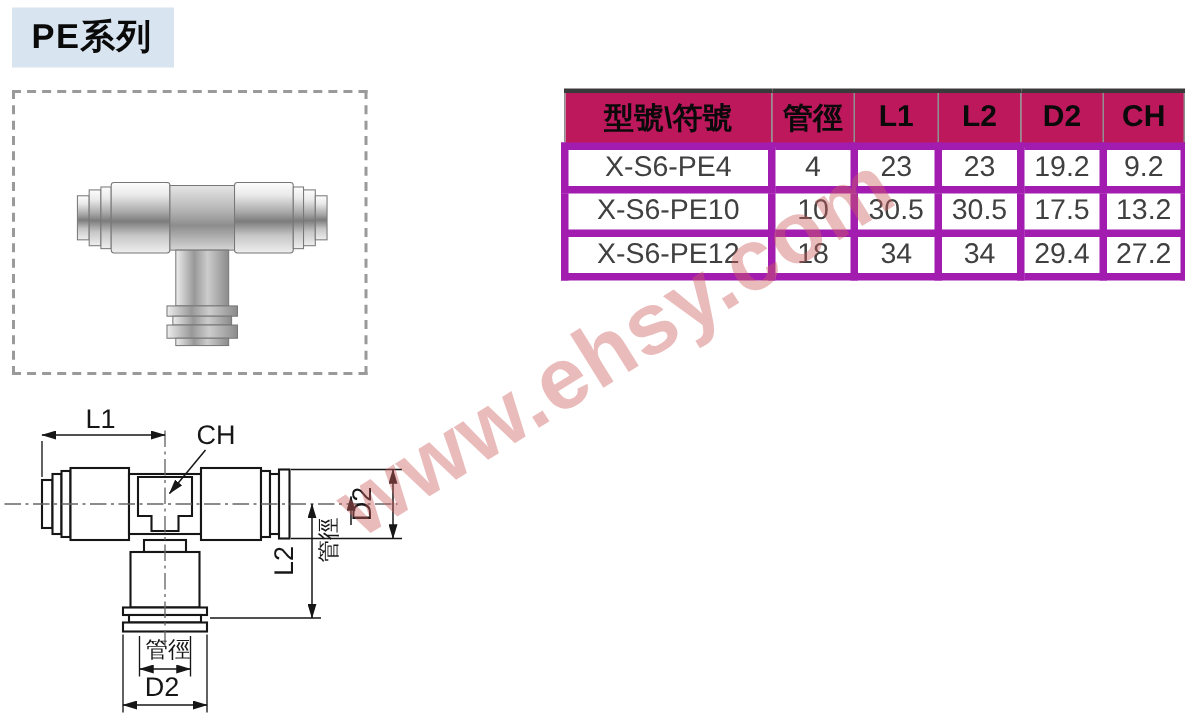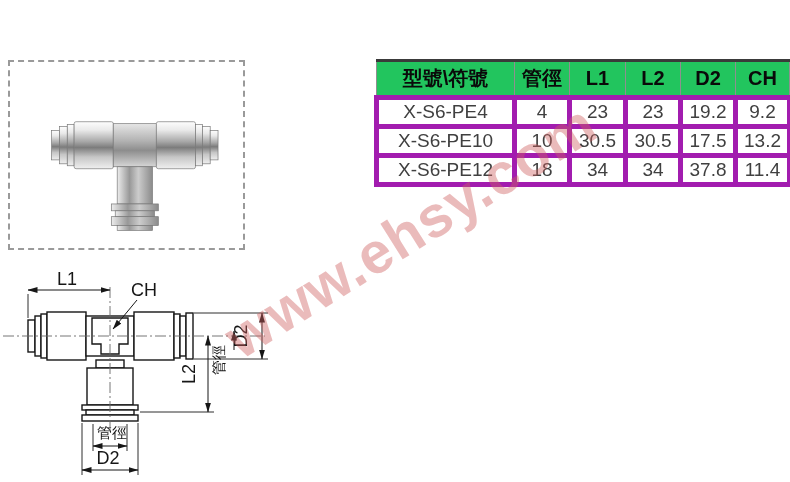--- a/index.html
+++ b/index.html
@@ -28,21 +28,21 @@
   .part { fill:#ffffff; stroke:#161616; stroke-width:1.4; }
   .cl   { stroke:#666; stroke-width:0.9; stroke-dasharray:11 3 2 3; fill:none; }
   .dim  { stroke:#161616; stroke-width:1; fill:none; }
   .ext  { stroke:#161616; stroke-width:0.9; fill:none; }
   
   table.spec {
     position:absolute; left:374px; top:59px; width:413px;
     border-collapse:collapse; table-layout:fixed;
   }
   table.spec th {
-    background:#22c55e; font-weight:bold; font-size:20px; color:#0a0a0a;
+    background:#be185d; font-weight:bold; font-size:20px; color:#0a0a0a;
     border:1px solid #8f8f8f; border-top:3px solid #3a3a3a;
     height:37px; text-align:center; vertical-align:middle; padding:0;
   }
   table.spec td {
     font-size:19px; color:#404040; border:5px solid #a21caf;
     height:29px; text-align:center; vertical-align:middle; padding:0; background:transparent;
   }
   
   .watermark {
     position:absolute; left:150px; top:188px; width:520px; height:84px;
@@ -50,20 +50,21 @@
     transform:rotate(-32deg);
     font-size:58px; font-weight:bold; letter-spacing:1px;
     opacity:0.42; pointer-events:none; z-index:6; white-space:nowrap;
   }
 </style>
 </head>
 <body>
 
 <div class="page">
 
+  <div class="title-box">PE系列</div>
 
   <div class="photo-box">
     <svg viewBox="0 0 237 190" aria-hidden="true">
       <defs>
         <linearGradient id="mv" x1="0" y1="0" x2="0" y2="1">
           <stop offset="0" stop-color="#fdfdfd"></stop>
             <stop offset="0.18" stop-color="#e9e9e9"></stop>
           <stop offset="0.42" stop-color="#a8a8a8"></stop>
             <stop offset="0.55" stop-color="#7c7c7c"></stop>
           <stop offset="0.75" stop-color="#c6c6c6"></stop>
@@ -200,21 +201,21 @@
         <td>30.5</td>
         <td>30.5</td>
         <td>17.5</td>
         <td>13.2</td>
       </tr>
       <tr>
         <td>X-S6-PE12</td>
         <td>18</td>
         <td>34</td>
         <td>34</td>
-        <td>37.8</td>
-        <td>11.4</td>
+        <td>29.4</td>
+        <td>27.2</td>
       </tr>
     </tbody>
   </table>
 
   <div class="watermark" style="color: rgb(207, 95, 95);">www.ehsy.com</div>
 
 </div>
 
 </body></html>

